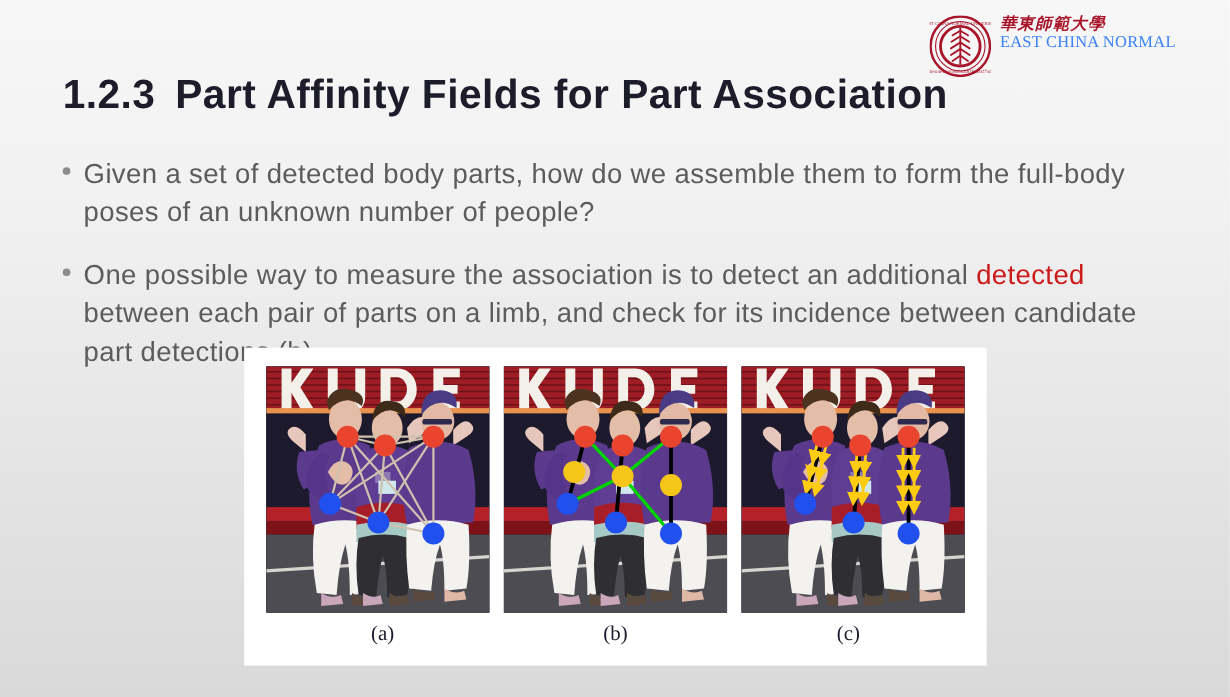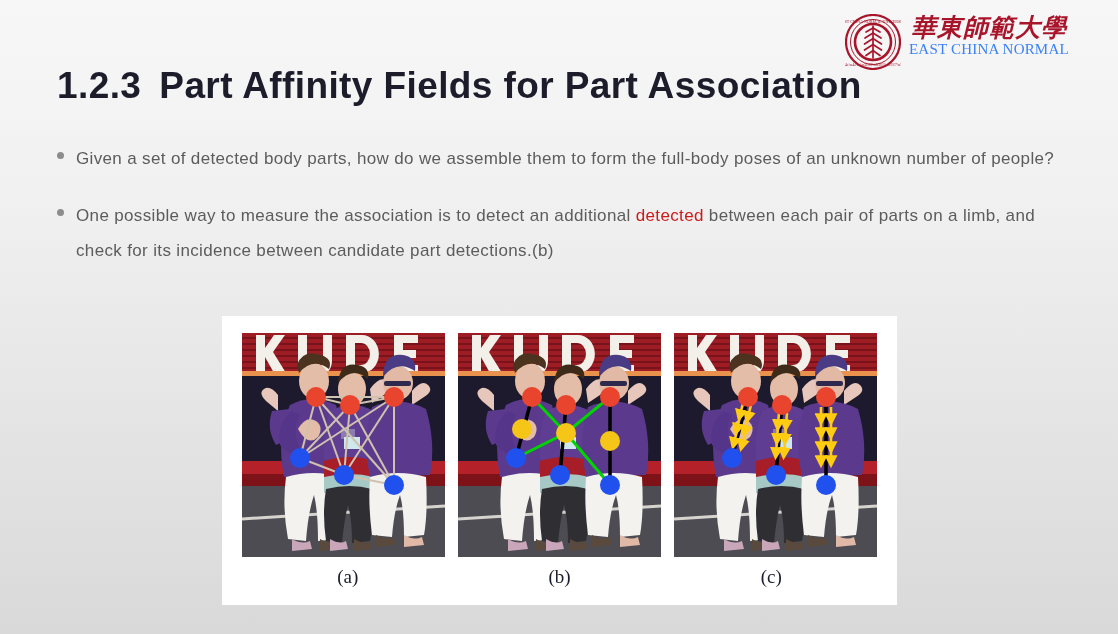--- a/index.html
+++ b/index.html
@@ -30,28 +30,27 @@
     height: 56px;
     flex: 0 0 56px;
     position: relative;
   }
   .logo-text {
     margin-left: 8px;
     padding-top: 1px;
   }
   .logo-cn {
     font-family: "Liberation Serif", serif;
-    font-size: 25px;
+    font-size: 15px;
     font-weight: bold;
     color: #a8152b;
     letter-spacing: 1px;
     line-height: 1.05;
     font-style: italic;
     white-space: nowrap;
-    text-align: center;
   }
   .logo-en {
     font-family: "Liberation Serif", serif;
     font-size: 15px;
     font-weight: normal;
     color: #3b82f6;
     line-height: 1.08;
     letter-spacing: 0.2px;
     white-space: nowrap;
   }
@@ -84,21 +83,21 @@
   .bullet-dot {
     flex: 0 0 auto;
     width: 7px;
     height: 7px;
     border-radius: 50%;
     background: #8c8c8c;
     margin-top: 11px;
     margin-right: 12px;
   }
   .bullet-text {
-    font-size: 17px;
+    font-size: 25px;
     line-height: 35px;
     color: #5c5c5c;
     letter-spacing: 0.35px;
   }
   .hl-red { color: #cc1b1b; }
 
   
   .figure-card {
     position: absolute;
     left: 222px;

